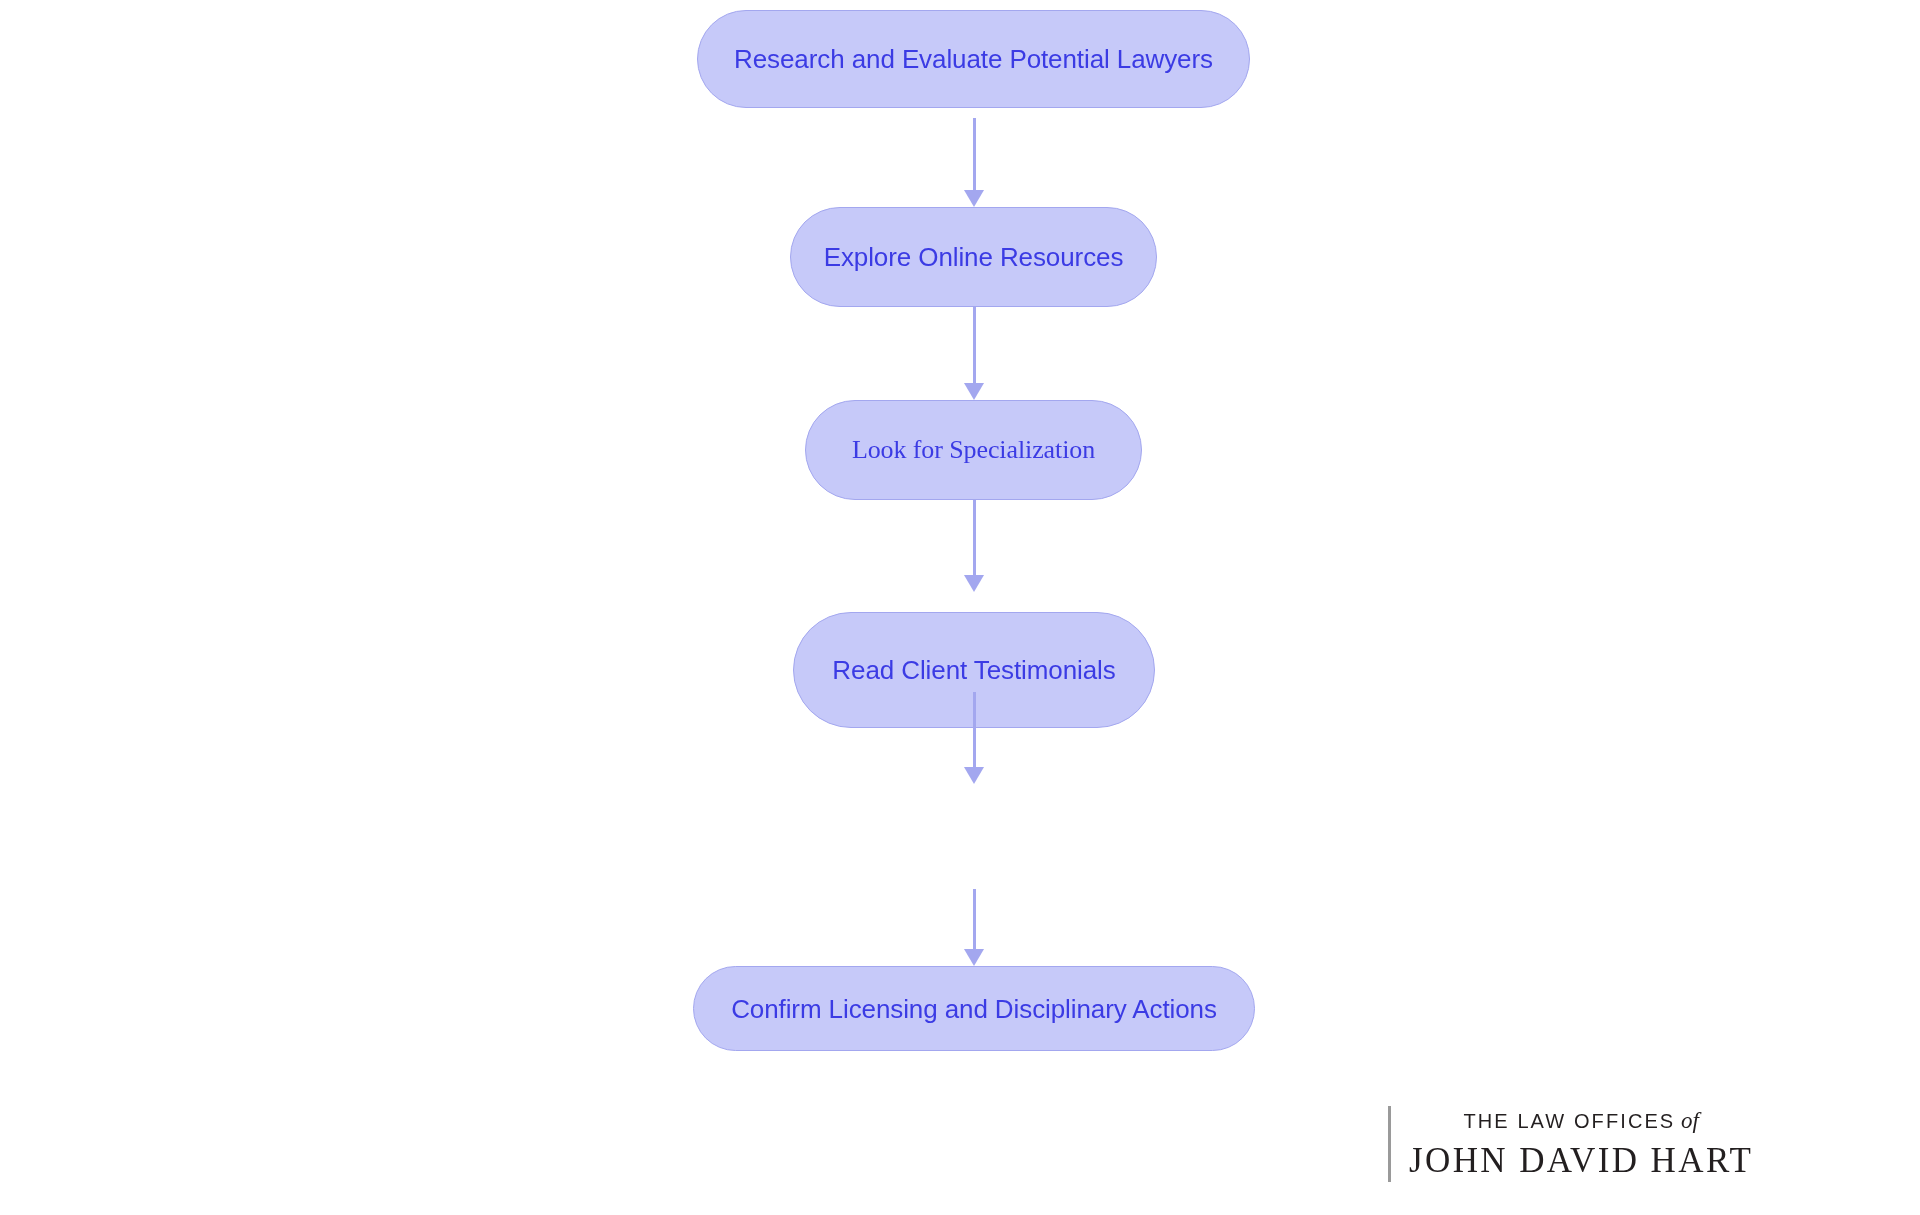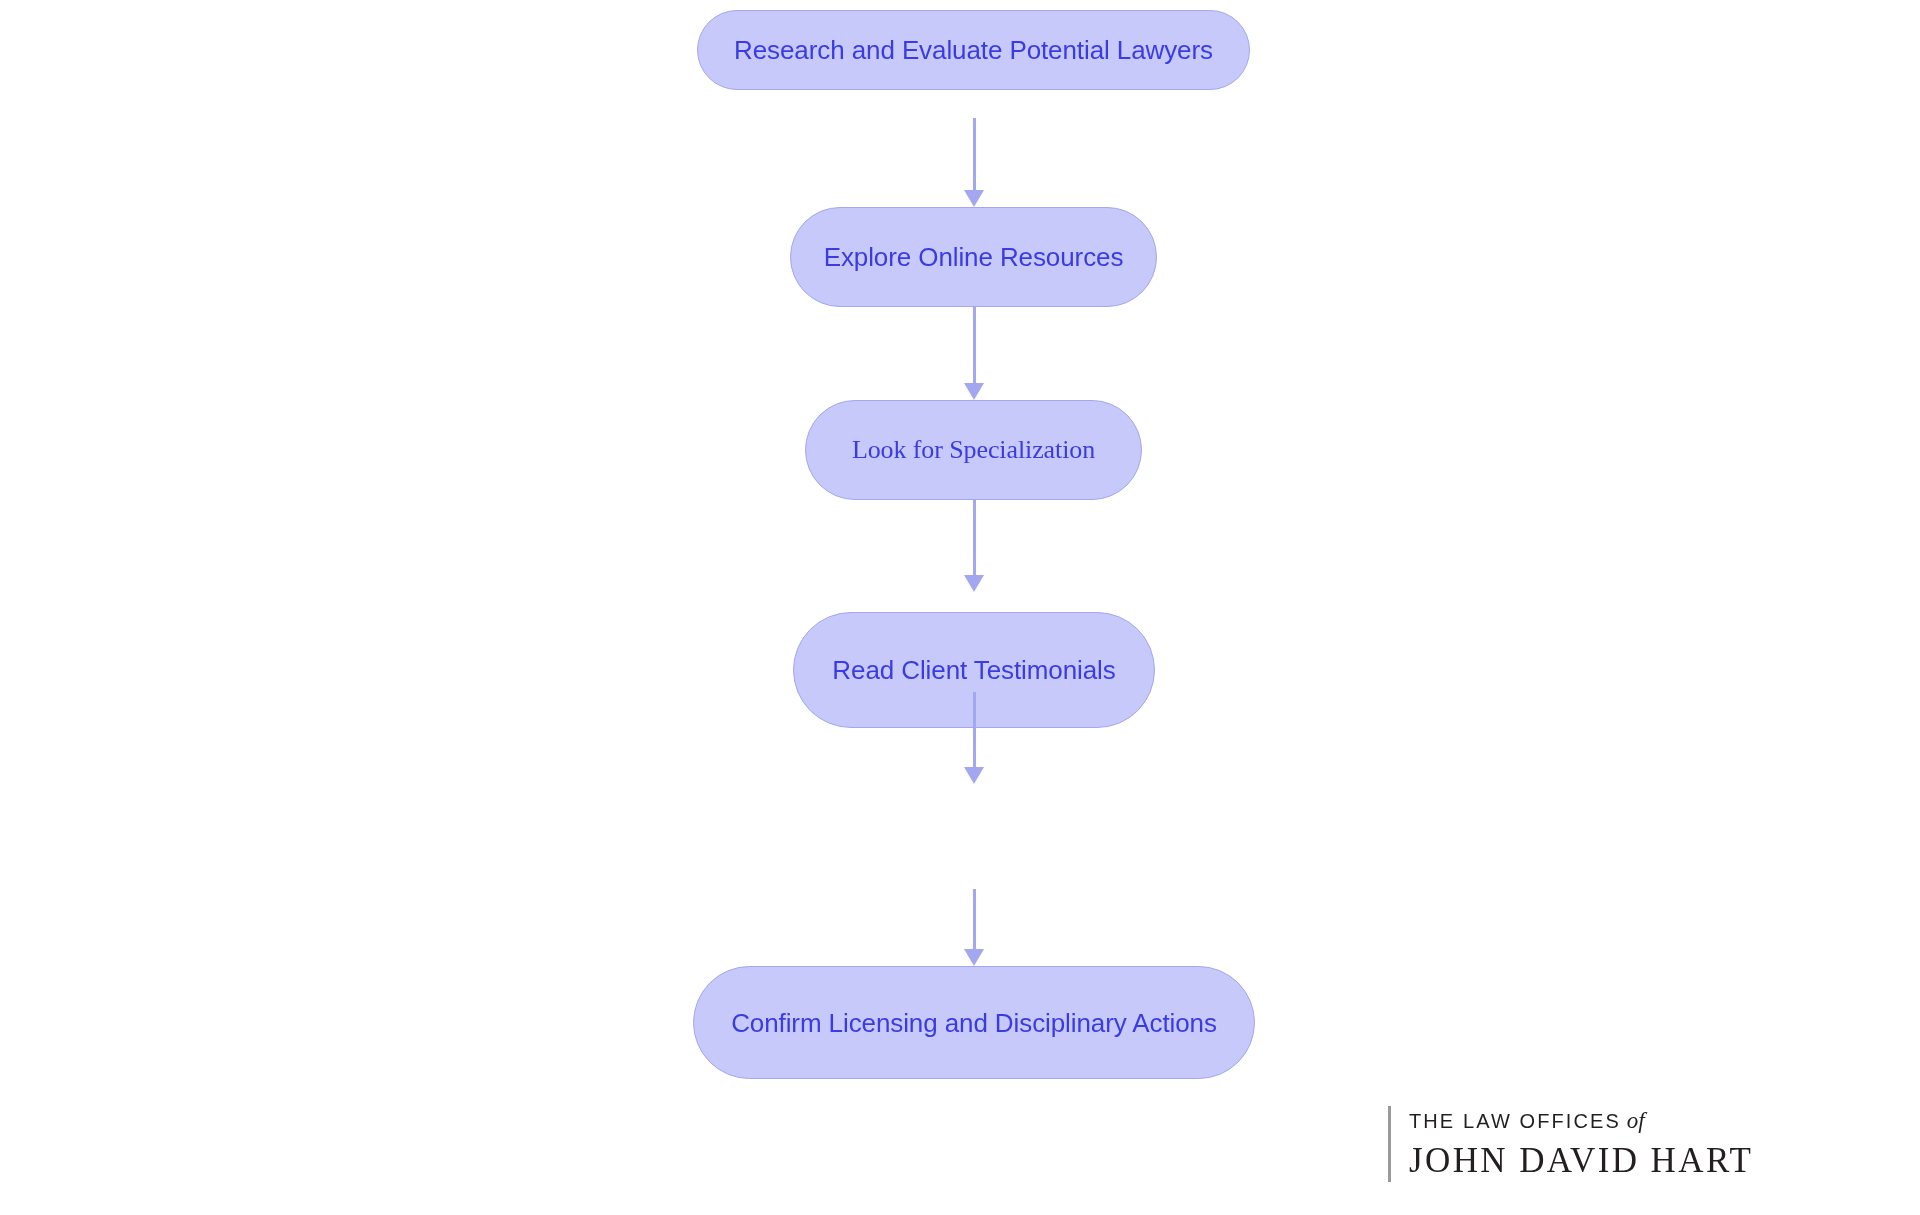--- a/index.html
+++ b/index.html
@@ -41,26 +41,26 @@
     white-space: nowrap;
     line-height: 1;
   }
 
   .node-label {
     display: block;
     padding: 0 8px;
   }
 
   
-  #node-0 { left: 697px;  top: 10px;   width: 553px; height: 80px; }
+  #node-0 { left: 697px;  top: 10px;   width: 553px; height: 98px; }
   #node-1 { left: 790px;  top: 207px;  width: 367px; height: 100px; }
   #node-2 { left: 805px;  top: 400px;  width: 337px; height: 100px; font-family: Liberation Serif, serif; }
   #node-3 { left: 793px;  top: 612px;  width: 362px; height: 116px; }
   #node-4 { left: 703px;  top: 784px;  width: 542px; height: 105px; }
-  #node-5 { left: 693px;  top: 966px;  width: 562px; height: 113px; }
+  #node-5 { left: 693px;  top: 966px;  width: 562px; height: 85px; }
 
   
   .connector {
     position: absolute;
     left: 969px;
     width: 10px;
   }
   .connector .stem {
     position: absolute;
     left: 3.5px;
@@ -110,20 +110,21 @@
   #logo-divider {
     width: 3px;
     height: 76px;
     background: #9a9a9a;
     margin: 0 18px 0 10px;
   }
   #logo-text {
     display: flex;
     flex-direction: column;
     justify-content: center;
+    text-align: center;
   }
   #logo-line-1 {
     font-family: "Liberation Sans", sans-serif;
     font-size: 20px;
     letter-spacing: 2.1px;
     color: #231f20;
     white-space: nowrap;
     margin-bottom: 7px;
   }
   #logo-of {

